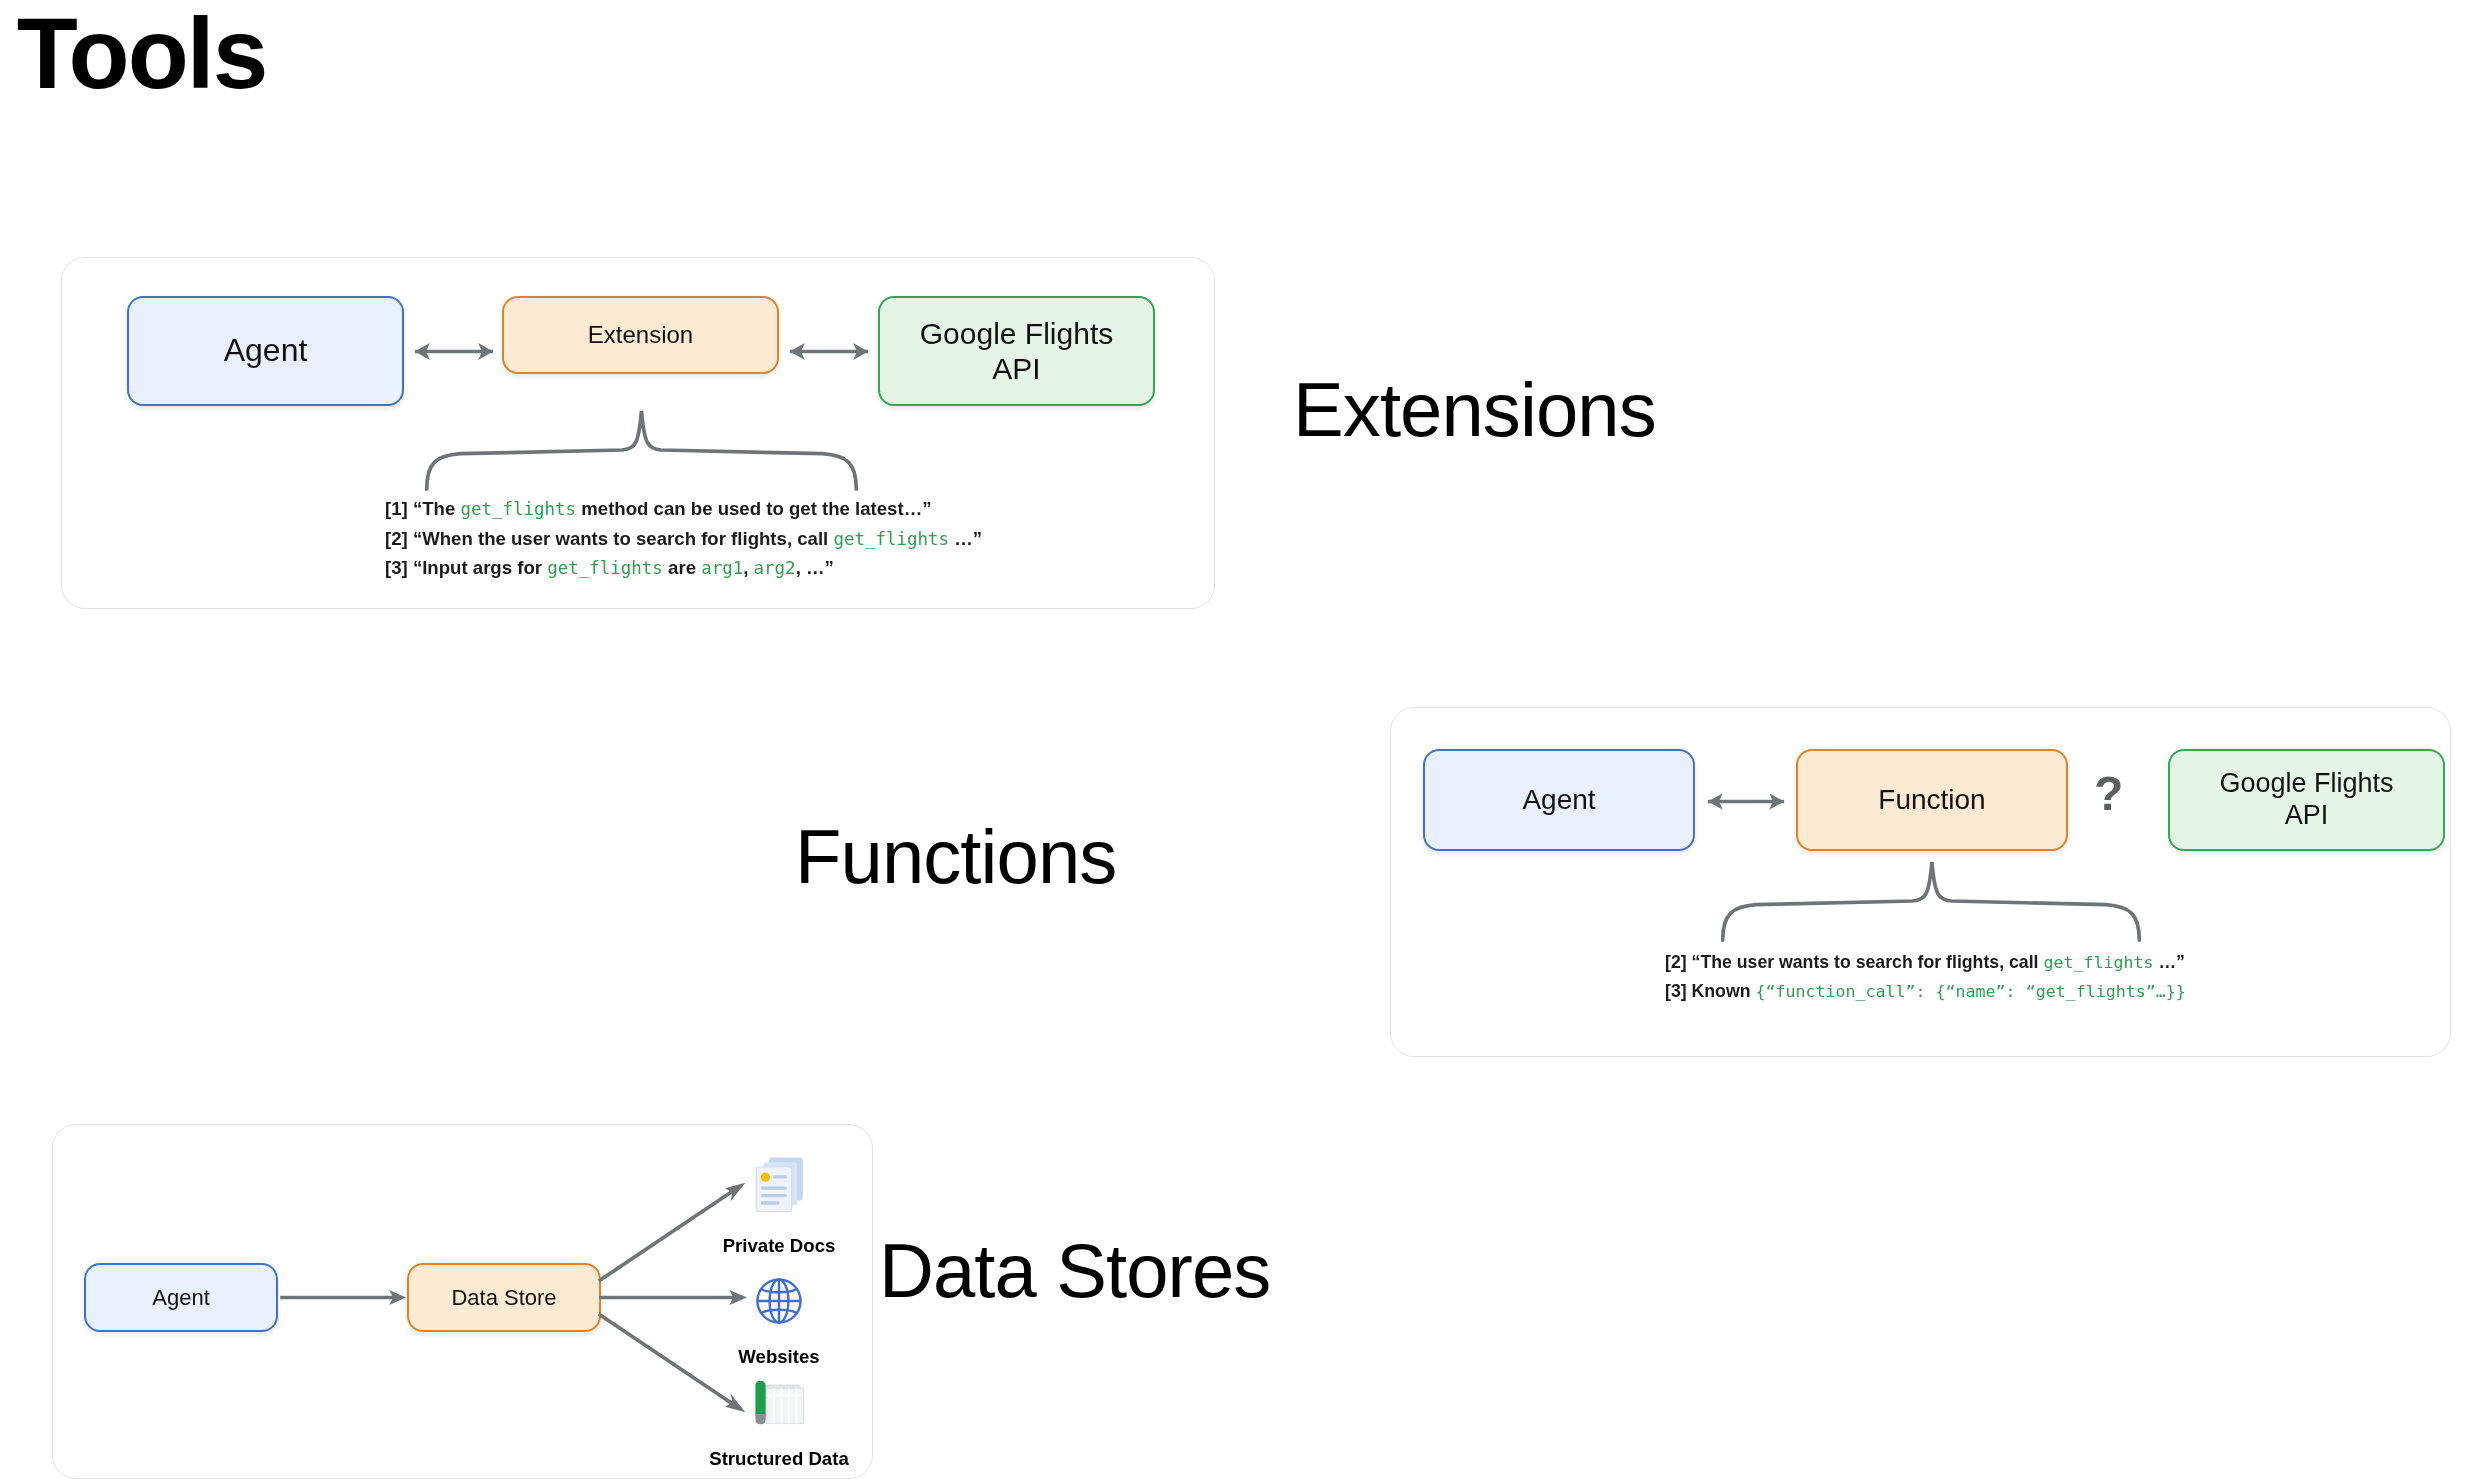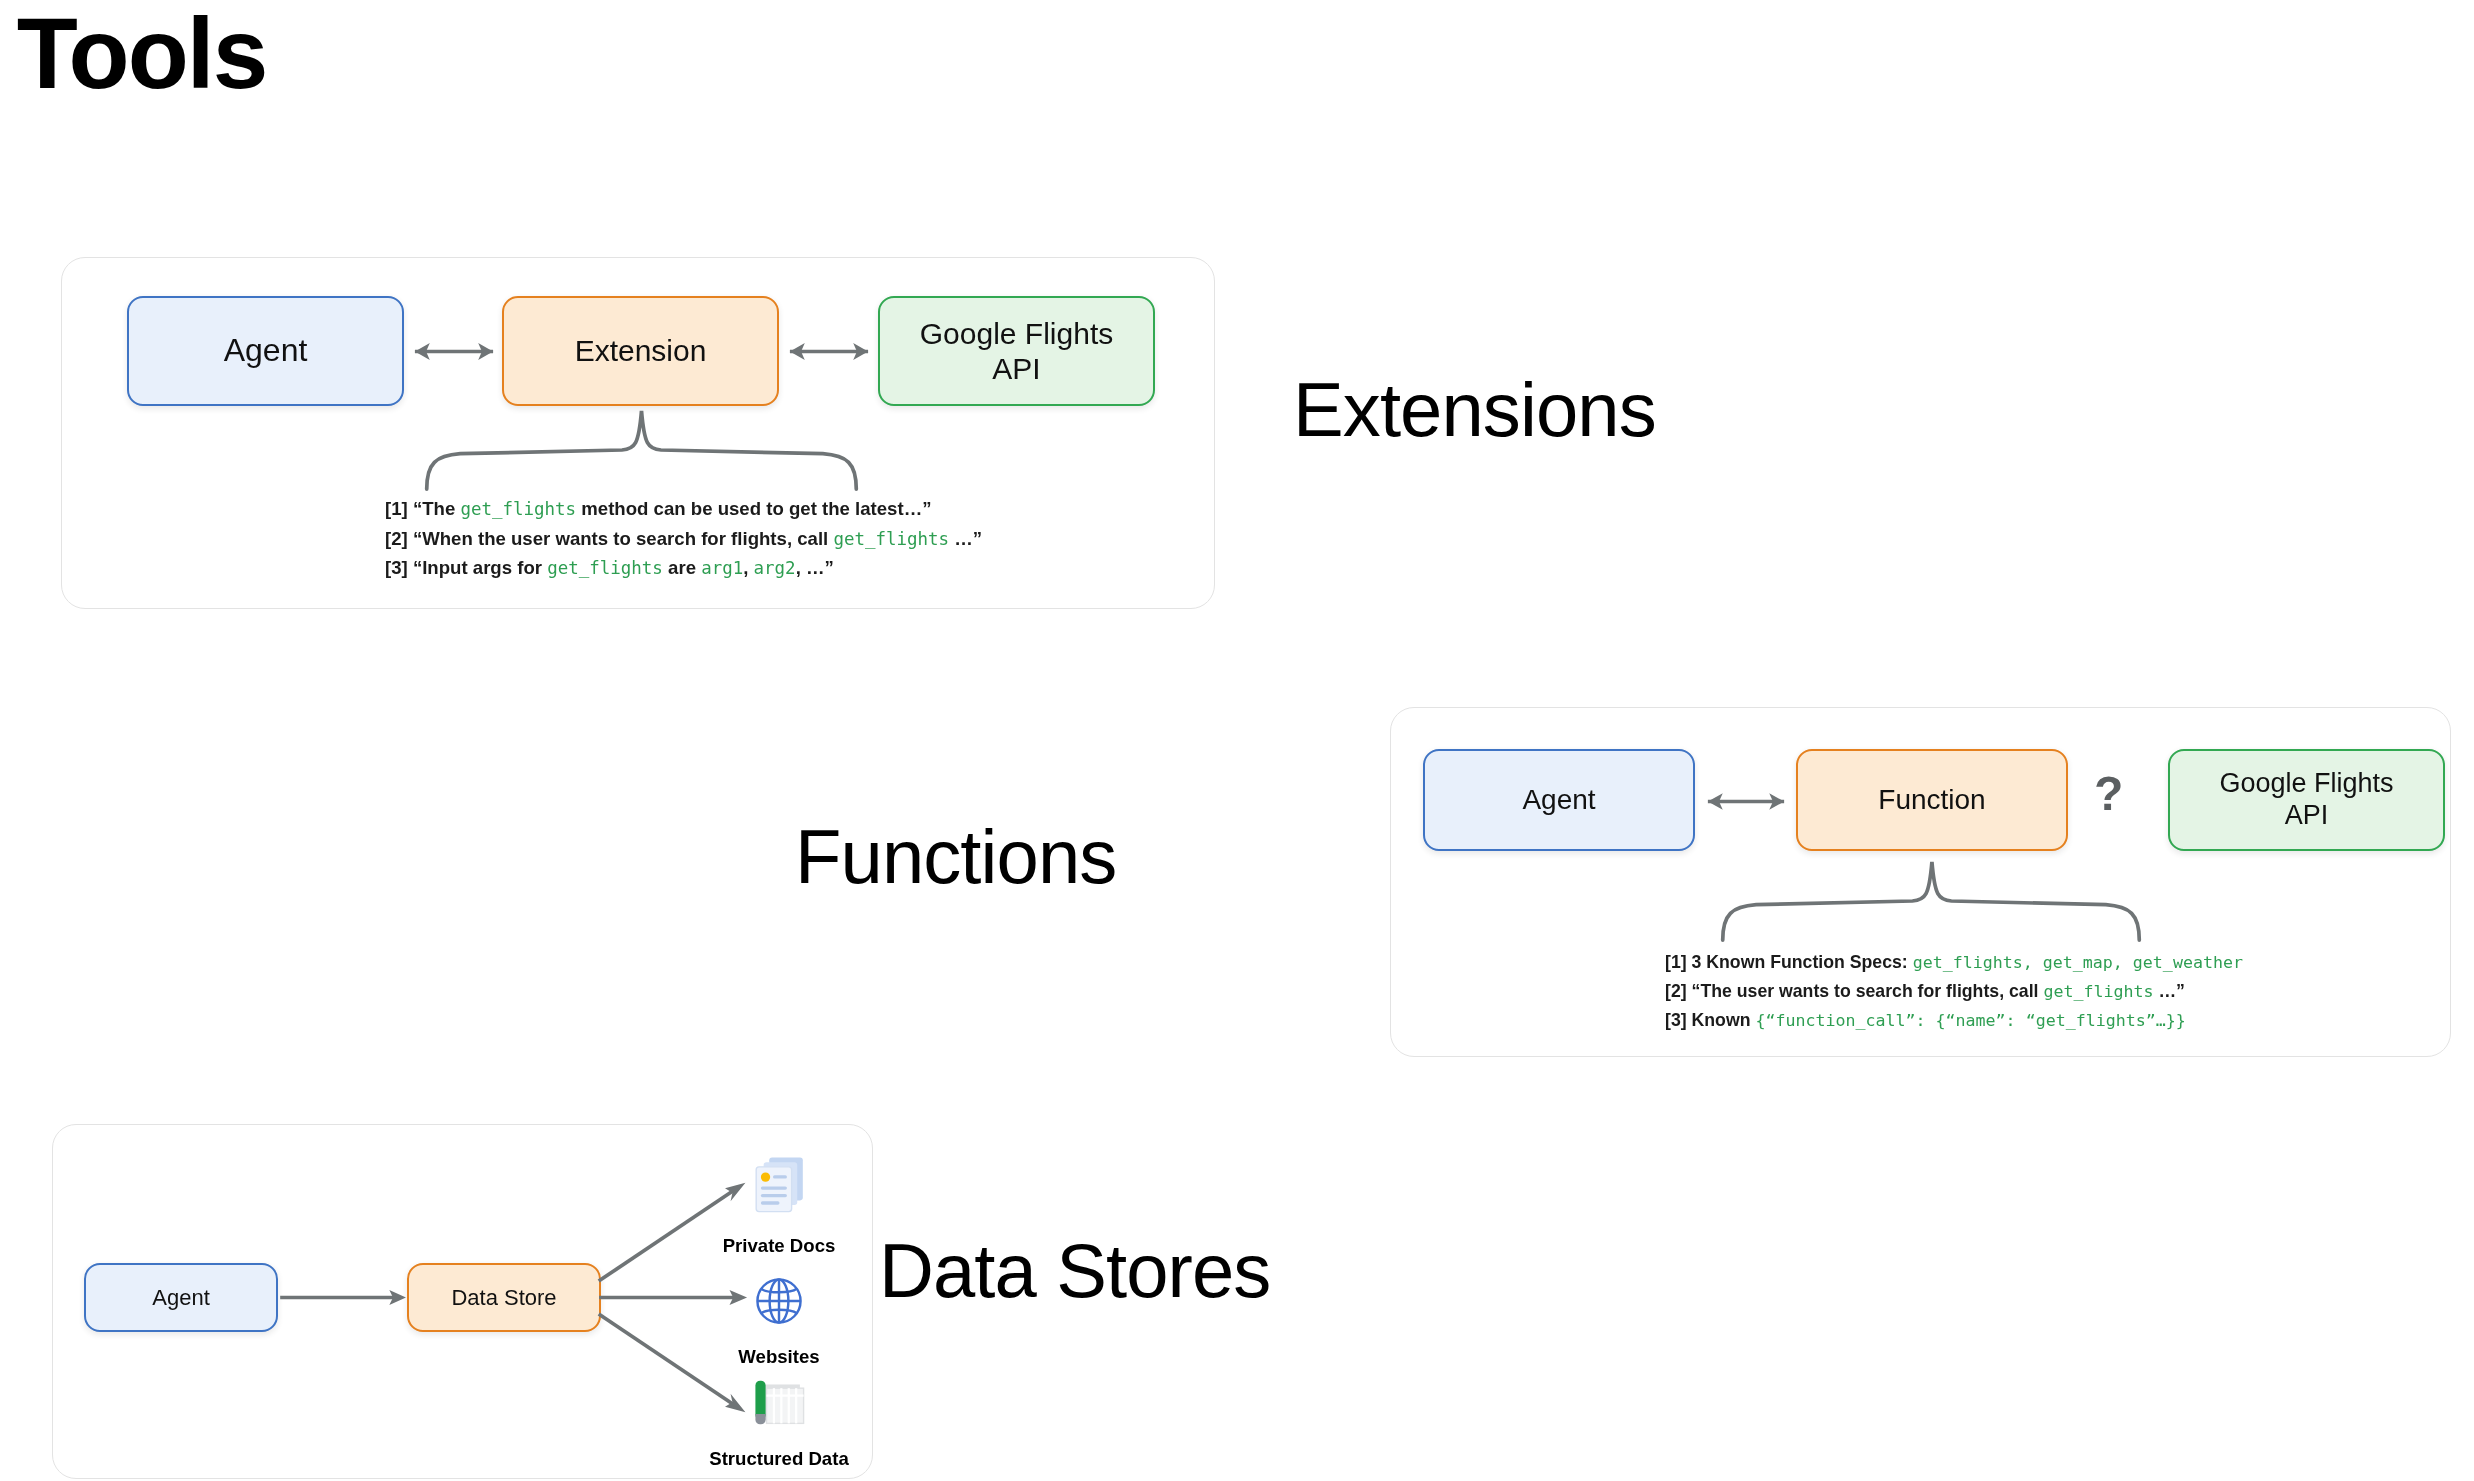--- a/index.html
+++ b/index.html
@@ -67,21 +67,21 @@
     color: #111111;
     line-height: 1.18;
     box-shadow: 0 2.8px 6.5px rgba(0,0,0,0.09);
   }
   .node.blue   { background: #e8f0fb; border: 2.8px solid #3f74c4; }
   .node.orange { background: #fdead3; border: 2.8px solid #e5811f; }
   .node.green  { background: #e4f4e5; border: 2.8px solid #32a852; }
 
   
   #ext-agent     { left: 127px; top: 296px; width: 277px; height: 110px; font-size: 32px; }
-  #ext-extension { left: 502px; top: 296px; width: 277px; height: 110px; font-size: 30px; }
+  #ext-extension { left: 502px; top: 296px; width: 277px; height: 78px; font-size: 24px; }
   #ext-api       { left: 878px; top: 296px; width: 277px; height: 110px; font-size: 30px; }
 
   
   #fn-agent    { left: 1423px; top: 749px; width: 272px; height: 102px; font-size: 28px; }
   #fn-function { left: 1796px; top: 749px; width: 272px; height: 102px; font-size: 28px; }
   #fn-api      { left: 2168px; top: 749px; width: 277px; height: 102px; font-size: 27px; }
 
   
   #ds-agent { left: 84px;  top: 1263px; width: 194px; height: 69px; font-size: 22px; }
   #ds-store { left: 407px; top: 1263px; width: 194px; height: 69px; font-size: 22px; }
@@ -200,21 +200,20 @@
   <path d="M16 23 L32 14 L28 23 L32 32 Z" fill="#6f7476"></path>
   <path d="M98 23 L82 14 L86 23 L82 32 Z" fill="#6f7476"></path>
 </svg>
 
 <svg class="connector" id="fn-brace" viewBox="0 0 456 92">
   <path d="M4 88 C4 60 14 52 40 50 L208 46 C222 45 226 40 229 4
            C232 40 236 45 250 46 L416 50 C442 52 452 60 452 88" fill="none" stroke="#6f7476" stroke-width="4" stroke-linecap="round"></path>
 </svg>
 
 <div class="annotations" id="fn-annotations">
-    <div class="annot-line"><span class="annot-idx">[1] </span><span>3 Known Function Specs: </span><span class="mono">get_flights, get_map, get_weather</span></div>
     <div class="annot-line"><span class="annot-idx">[2] </span><span>“The user wants to search for flights, call </span><span class="mono">get_flights</span><span> …”</span></div>
     <div class="annot-line"><span class="annot-idx">[3] </span><span>Known </span><span class="mono">{“function_call”: {“name”: “get_flights”…}}</span></div>
   </div>
 
 <div class="section-heading" id="heading-functions">Functions</div>
 
 <div class="panel" id="panel-datastores"></div>
 
 <div class="node blue" id="ds-agent">Agent</div>
 <div class="node orange" id="ds-store">Data Store</div>

